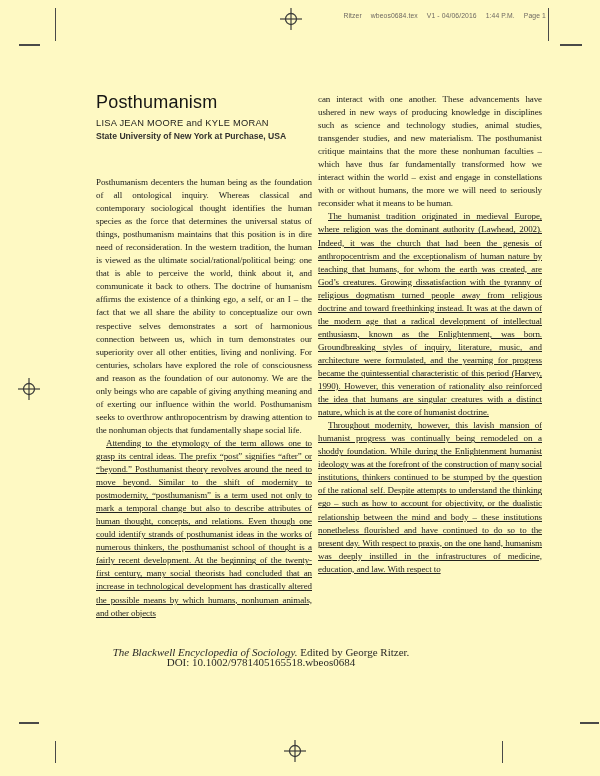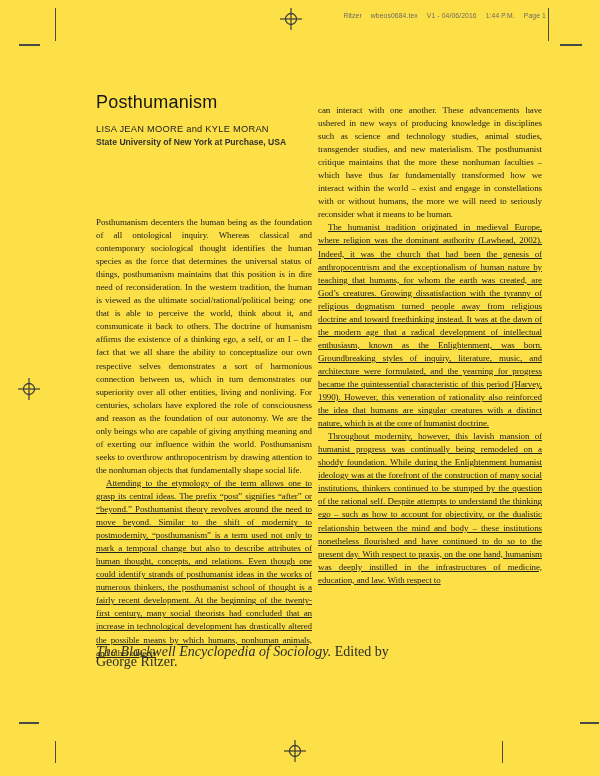--- a/index.html
+++ b/index.html
@@ -4,21 +4,21 @@
 <style>
   html, body { margin: 0; padding: 0; }
   body {
     width: 600px; height: 776px;
     position: relative;
     background: #ffffff;
     font-family: "Liberation Serif", serif;
     color: #1d1d1b;
     overflow: hidden;
   }
-  .page { position: absolute; inset: 0; background: #fde047; }
+  .page { position: absolute; inset: 0; background: #fef9c3; }
 
   
   .vtick { position: absolute; width: 1px; background: #4a4a48; }
   .hdash { position: absolute; height: 2px; background: #4a4a48; }
   .regmark { position: absolute; width: 22px; height: 22px; }
 
   
   .header-meta {
     position: absolute; top: 12px; left: 356px; width: 190px;
     display: flex; justify-content: flex-end; column-gap: 9px;
@@ -26,40 +26,40 @@
     font-size: 6.8px; color: #6e6962; letter-spacing: 0.1px;
     white-space: nowrap;
   }
 
   
   .title-block {
     position: absolute; left: 96px; top: 92px; width: 216px;
     font-family: "Liberation Sans", sans-serif;
   }
   .title { font-size: 18px; font-weight: 400; letter-spacing: 0.2px; margin: 0; color: #161614; }
-  .authors { margin-top: 11px; font-size: 9.3px; letter-spacing: 0.25px; color: #22221f; }
+  .authors { margin-top: 5px; font-size: 9.3px; letter-spacing: 0.25px; color: #22221f; }
   .affiliation { margin-top: 3px; font-size: 8.6px; color: #33322e; font-weight: bold; }
 
   
   .col {
     position: absolute;
     font-size: 9px; line-height: 13.05px;
     letter-spacing: -0.1px;
     text-align: justify;
     color: #22221f;
   }
-  .col-left  { left: 96px;  top: 176px; width: 216px; margin-top: 40px; }
-  .col-right { left: 318px; top: 104px;  width: 224px; }
+  .col-left  { left: 96px;  top: 176px; width: 216px; }
+  .col-right { left: 318px; top: 93px;  width: 224px; }
   .col p { margin: 0; }
   .col p.indent { text-indent: 10px; text-decoration: underline; }
 
   
   .footer {
     position: absolute; left: 96px; top: 647px; width: 330px;
-    font-size: 14px; line-height: 10.3px; color: #2a2a27;
+    font-size: 11px; line-height: 10.3px; color: #2a2a27; text-align: center;
   }
   .footer .it { font-style: italic; }
 </style>
 </head>
 <body>
 
 <div class="page">
 
   <div class="vtick" style="left:55px; top:8px; height:33px;"></div>
   <div class="vtick" style="left:548px; top:8px; height:33px;"></div>
@@ -115,15 +115,16 @@
   </div>
 
   <div class="col col-right">
     <p>can interact with one another. These advancements have ushered in new ways of producing knowledge in disciplines such as science and technology studies, animal studies, transgender studies, and new materialism. The posthumanist critique maintains that the more these nonhuman faculties – which have thus far fundamentally transformed how we interact within the world – exist and engage in constellations with or without humans, the more we will need to seriously reconsider what it means to be human.</p>
     <p class="indent">The humanist tradition originated in medieval Europe, where religion was the dominant authority (Lawhead, 2002). Indeed, it was the church that had been the genesis of anthropocentrism and the exceptionalism of human nature by teaching that humans, for whom the earth was created, are God’s creatures. Growing dissatisfaction with the tyranny of religious dogmatism turned people away from religious doctrine and toward freethinking instead. It was at the dawn of the modern age that a radical development of intellectual enthusiasm, known as the Enlightenment, was born. Groundbreaking styles of inquiry, literature, music, and architecture were formulated, and the yearning for progress became the quintessential characteristic of this period (Harvey, 1990). However, this veneration of rationality also reinforced the idea that humans are singular creatures with a distinct nature, which is at the core of humanist doctrine.</p>
     <p class="indent">Throughout modernity, however, this lavish mansion of humanist progress was continually being remodeled on a shoddy foundation. While during the Enlightenment humanist ideology was at the forefront of the construction of many social institutions, thinkers continued to be stumped by the question of the rational self. Despite attempts to understand the thinking ego – such as how to account for objectivity, or the dualistic relationship between the mind and body – these institutions nonetheless flourished and have continued to do so to the present day. With respect to praxis, on the one hand, humanism was deeply instilled in the infrastructures of medicine, education, and law. With respect to</p>
   </div>
 
   <div class="footer">
     <div><span class="it">The Blackwell Encyclopedia of Sociology.</span><span> Edited by George Ritzer.</span></div>
+    <div>DOI: 10.1002/9781405165518.wbeos0684</div>
   </div>
 
 </div>
 
 </body></html>

